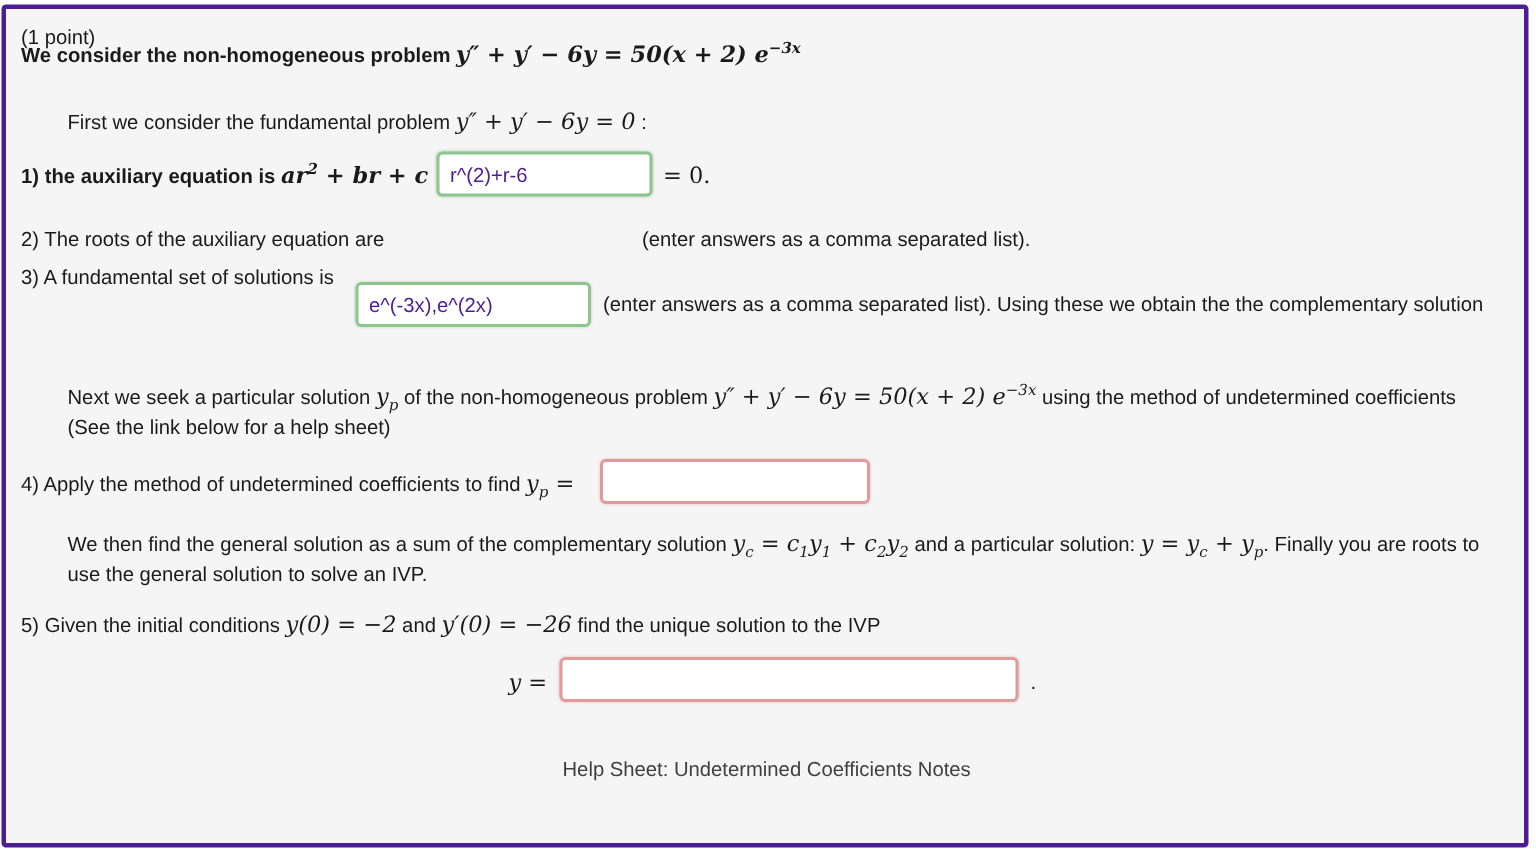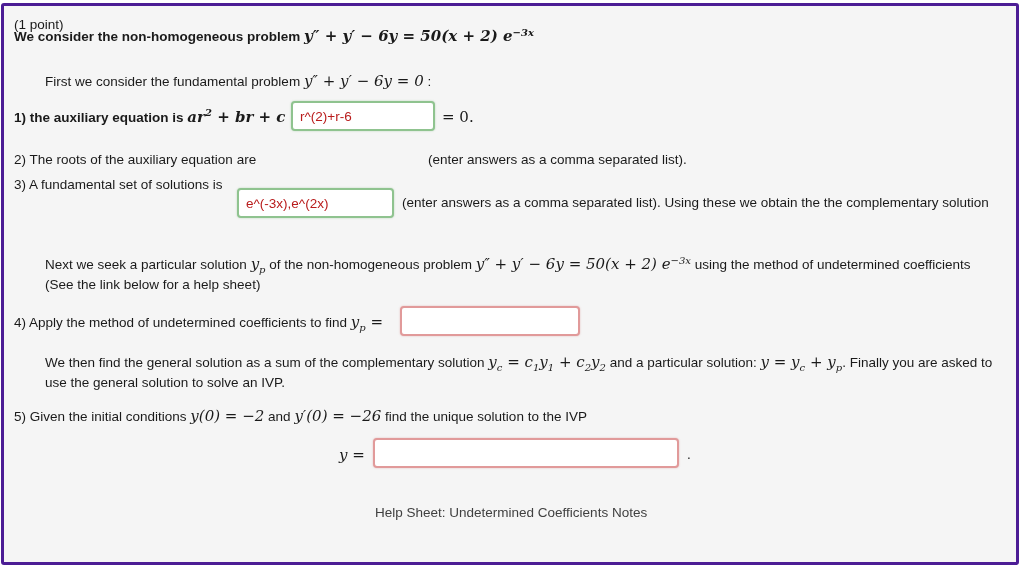--- a/index.html
+++ b/index.html
@@ -8,21 +8,21 @@
     position: absolute; left: 1px; top: 3px; width: 1018px; height: 562px;
     background: #f5f5f5; border: 3px solid #4c1d95; border-radius: 3px;
     box-sizing: border-box;
   }
   .line { position: absolute; font-size: 13.5px; white-space: nowrap; line-height: 20px; }
   .math { font-family: "DejaVu Serif", serif; font-style: italic; font-size: 15px; }
   sup.m, sub.m { font-size: 10px; line-height: 0; }
   .ans {
     position: absolute; box-sizing: border-box; height: 30px; background: #fff;
     border-radius: 4px; font-family: "Liberation Sans", sans-serif; font-size: 13.5px;
-    padding: 12px 7px; outline: none; color: #b91c1c;
+    padding: 12px 7px; outline: none; color: #4c1d95;
   }
   .ans.correct { border: 2px solid #8fc38f; box-shadow: 0 0 2px rgba(90,160,90,0.4); }
   .ans.incorrect { border: 2px solid #e19a9a; box-shadow: 0 0 2px rgba(200,80,80,0.35); }
   .link { color: #404040; text-decoration: none; font-size: 13.5px; }
 </style>
 </head>
 <body>
 
 <div class="problem">
 
@@ -65,21 +65,21 @@
   <div class="line" style="left:10px; top:306px;">
     <span>4) Apply the method of undetermined coefficients to find</span>
     <span class="math">y<sub class="m">p</sub> =</span>
   </div>
   <input class="ans incorrect" style="left: 396px; top: 300px; width: 180px;" value="">
 
   <div class="line" style="left:41px; top:346px;">
     <span>We then find the general solution as a sum of the complementary solution</span>
     <span class="math">y<sub class="m">c</sub> = c<sub class="m">1</sub>y<sub class="m">1</sub> + c<sub class="m">2</sub>y<sub class="m">2</sub></span>
     <span>and a particular solution:</span>
-    <span class="math">y = y<sub class="m">c</sub> + y<sub class="m">p</sub></span><span>. Finally you are asked to</span>
+    <span class="math">y = y<sub class="m">c</sub> + y<sub class="m">p</sub></span><span>. Finally you are roots to</span>
   </div>
   <div class="line" style="left:41px; top:367px;">use the general solution to solve an IVP.</div>
 
   <div class="line" style="left:10px; top:400px;">
     <span>5) Given the initial conditions</span>
     <span class="math">y(0) = −2</span>
     <span>and</span>
     <span class="math">y′(0) = −26</span>
     <span>find the unique solution to the IVP</span>
   </div>

